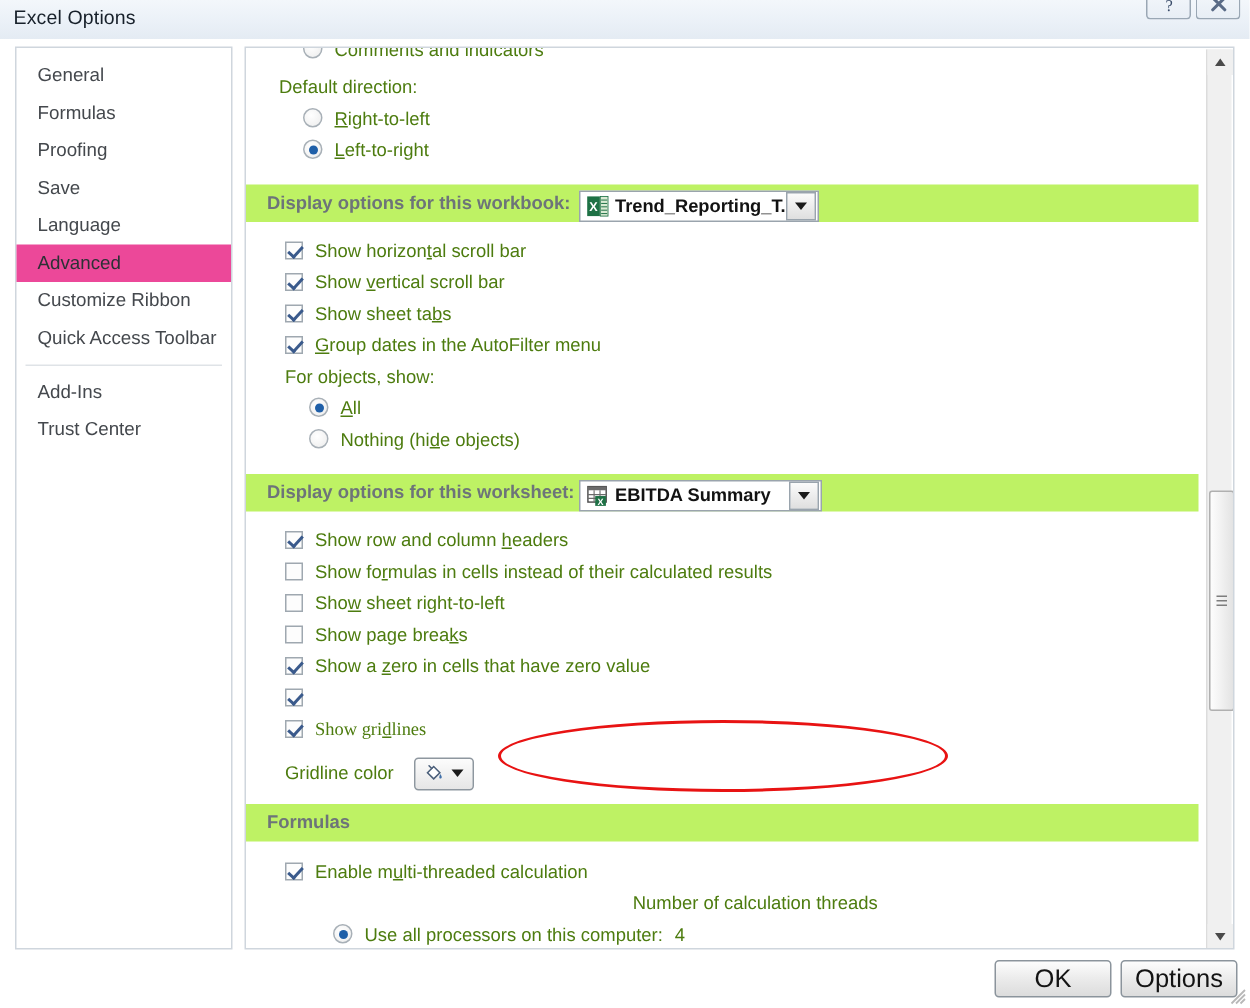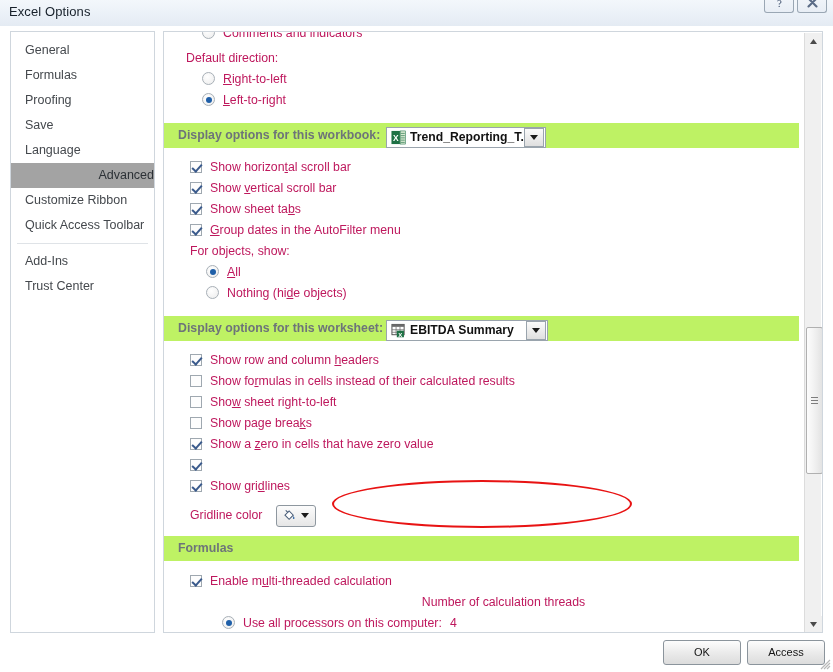--- a/index.html
+++ b/index.html
@@ -63,23 +63,22 @@
   }
   .side-item {
     height: 25px;
     line-height: 25px;
     padding-left: 14px;
     font-size: 12.5px;
     color: #44484d;
     white-space: nowrap;
   }
   .side-item.active {
-    background: #a3a3a3;
+    background: #ec4899;
     color: #2c3136;
-    text-align: right;
   }
   .side-sep {
     height: 1px;
     background: #dfe3e7;
     margin: 5px 6px 5px 6px;
   }
 
   
   .content {
     position: absolute;
@@ -95,21 +94,21 @@
     left: 0; top: 0;
     width: 637px;
   }
 
   .row {
     position: relative;
     height: 21px;
     line-height: 21px;
     white-space: nowrap;
   }
-  .lbl { font-size: 12.3px; color: #be185d; }
+  .lbl { font-size: 12.3px; color: #4d7c0f; }
   u { text-decoration: underline; }
 
   
   .band {
     background: #bef264;
     height: 25px;
     line-height: 25px;
     font-size: 12.3px;
     font-weight: bold;
     color: #6d7479;
@@ -267,21 +266,21 @@
     z-index: 40;
   }
 
   
   .btn {
     position: absolute;
     width: 78px; height: 25px;
     border: 1px solid #8b949c;
     border-radius: 3px;
     background: linear-gradient(180deg,#fdfdfd 0%,#ebebeb 50%,#dcdcdc 100%);
-    font-size: 11px;
+    font-size: 17px;
     color: #141414;
     font-family: "Liberation Sans", sans-serif;
     line-height: 23px;
     text-align: center;
     box-sizing: border-box;
   }
   #ok-button { left: 663px; top: 640px; }
   #cancel-button { left: 747px; top: 640px; }
 
   .grip-corner {
@@ -410,21 +409,21 @@
     </div>
     <div class="row" style="padding-left:26px;">
       <span class="cb"></span><span class="lbl">Show page brea<u>k</u>s</span>
     </div>
     <div class="row" style="padding-left:26px;">
       <span class="cb on"></span><span class="lbl">Show a <u>z</u>ero in cells that have zero value</span>
     </div>
     <div class="row" style="padding-left:26px;">
       <span class="cb on"></span>
     </div>
-    <div class="row" style="padding-left:26px;">
+    <div class="row" style="padding-left:26px;font-family:Liberation Serif, serif;">
       <span class="cb on"></span><span class="lbl">Show gri<u>d</u>lines</span>
     </div>
 
     <div class="row" style="padding-left:26px; height:30px; line-height:30px; margin-top:3px;">
       <span class="lbl" style="margin-right:10px;">Gridline color</span>
       <span class="colorbtn">
         <svg width="15" height="15" viewBox="0 0 16 16">
           <path d="M3.2 7.6 L7.6 3.2 L12 7.6 L7.6 12 Z" fill="#ffffff" stroke="#4b5f7a" stroke-width="1.1"></path>
           <path d="M6.2 4.6 L4.3 2.7" stroke="#4b5f7a" stroke-width="1.1" stroke-linecap="round"></path>
           <path d="M12.3 8.6c1.1 1.6 1.4 2.4.7 3-.7.5-1.5 0-1.4-1 .1-.7.4-1.3.7-2z" fill="#3f6fa8"></path>
@@ -463,17 +462,17 @@
     </div>
     <div class="sb-arrow down">
       <svg width="9" height="7" viewBox="0 0 9 7">
         <path d="M4.5 6 L1 1 L8 1 Z" fill="#4a4a4a"></path>
       </svg>
     </div>
   </div>
 </div>
 
 <div class="btn" id="ok-button">OK</div>
-<div class="btn" id="cancel-button">Access</div>
+<div class="btn" id="cancel-button">Options</div>
 
 <svg class="grip-corner" viewBox="0 0 12 12">
   <path d="M11 5 L5 11 M11 8 L8 11 M11 2 L2 11" stroke="#b8b8b8" stroke-width="1.2"></path>
 </svg>
 
 </body></html>

